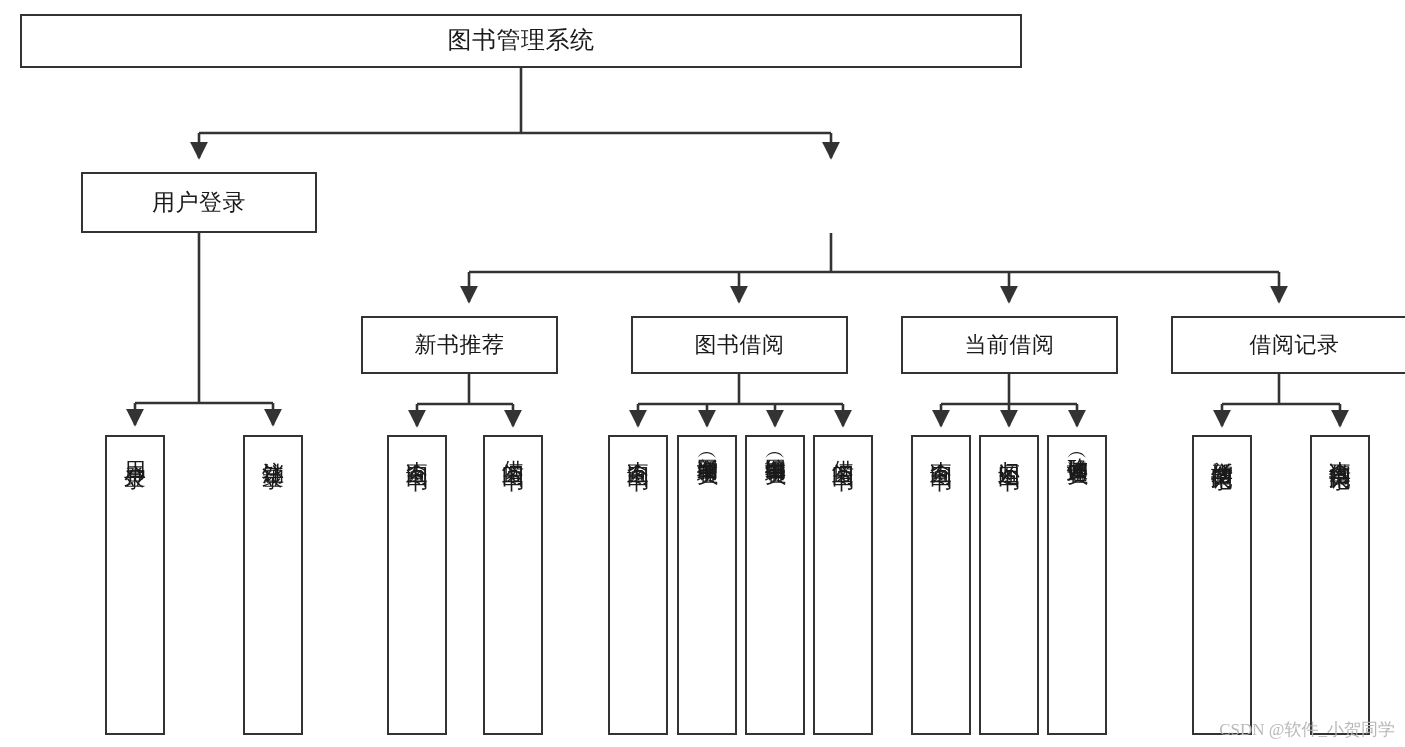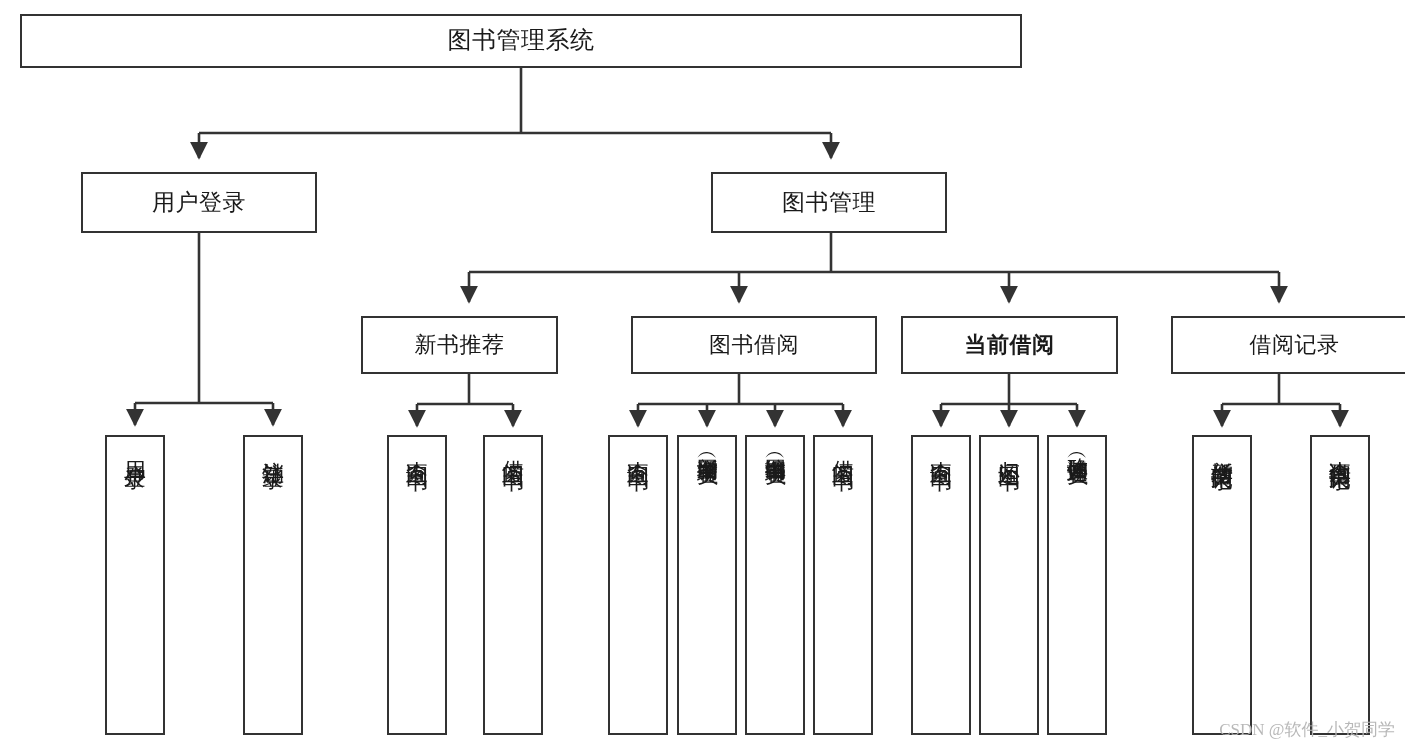--- a/index.html
+++ b/index.html
@@ -142,33 +142,30 @@
   </svg>
 
   <div class="node node-root" style="left:20px; top:14px; width:1002px; height:54px;">
     <span class="label">图书管理系统</span>
   </div>
 
   <div class="node node-l1" style="left:81px; top:172px; width:236px; height:61px;">
     <span class="label">用户登录</span>
   </div>
 
-  <div class="node node-l1" style="left:711px; top:172px; width:236px; height:61px;">
-    <span class="label">图书管理</span>
-  </div>
 
   <div class="node node-l2" style="left:361px; top:316px; width:197px; height:58px;">
     <span class="label">新书推荐</span>
   </div>
 
-  <div class="node node-l2" style="left:631px; top:316px; width:246px; height:58px;">
+  <div class="node node-l2" style="left:631px; top:316px; width:217px; height:58px;">
     <span class="label">图书借阅</span>
   </div>
 
-  <div class="node node-l2" style="left:901px; top:316px; width:217px; height:58px;font-weight:bold;">
+  <div class="node node-l2" style="left:901px; top:316px; width:217px; height:58px;">
     <span class="label">当前借阅</span>
   </div>
 
   <div class="node node-l2" style="left:1171px; top:316px; width:247px; height:58px;">
     <span class="label">借阅记录</span>
   </div>
 
   <div class="node node-leaf" style="left:105px; top:435px; width:60px; height:300px;">
     <span class="label">用户登录</span>
   </div>

